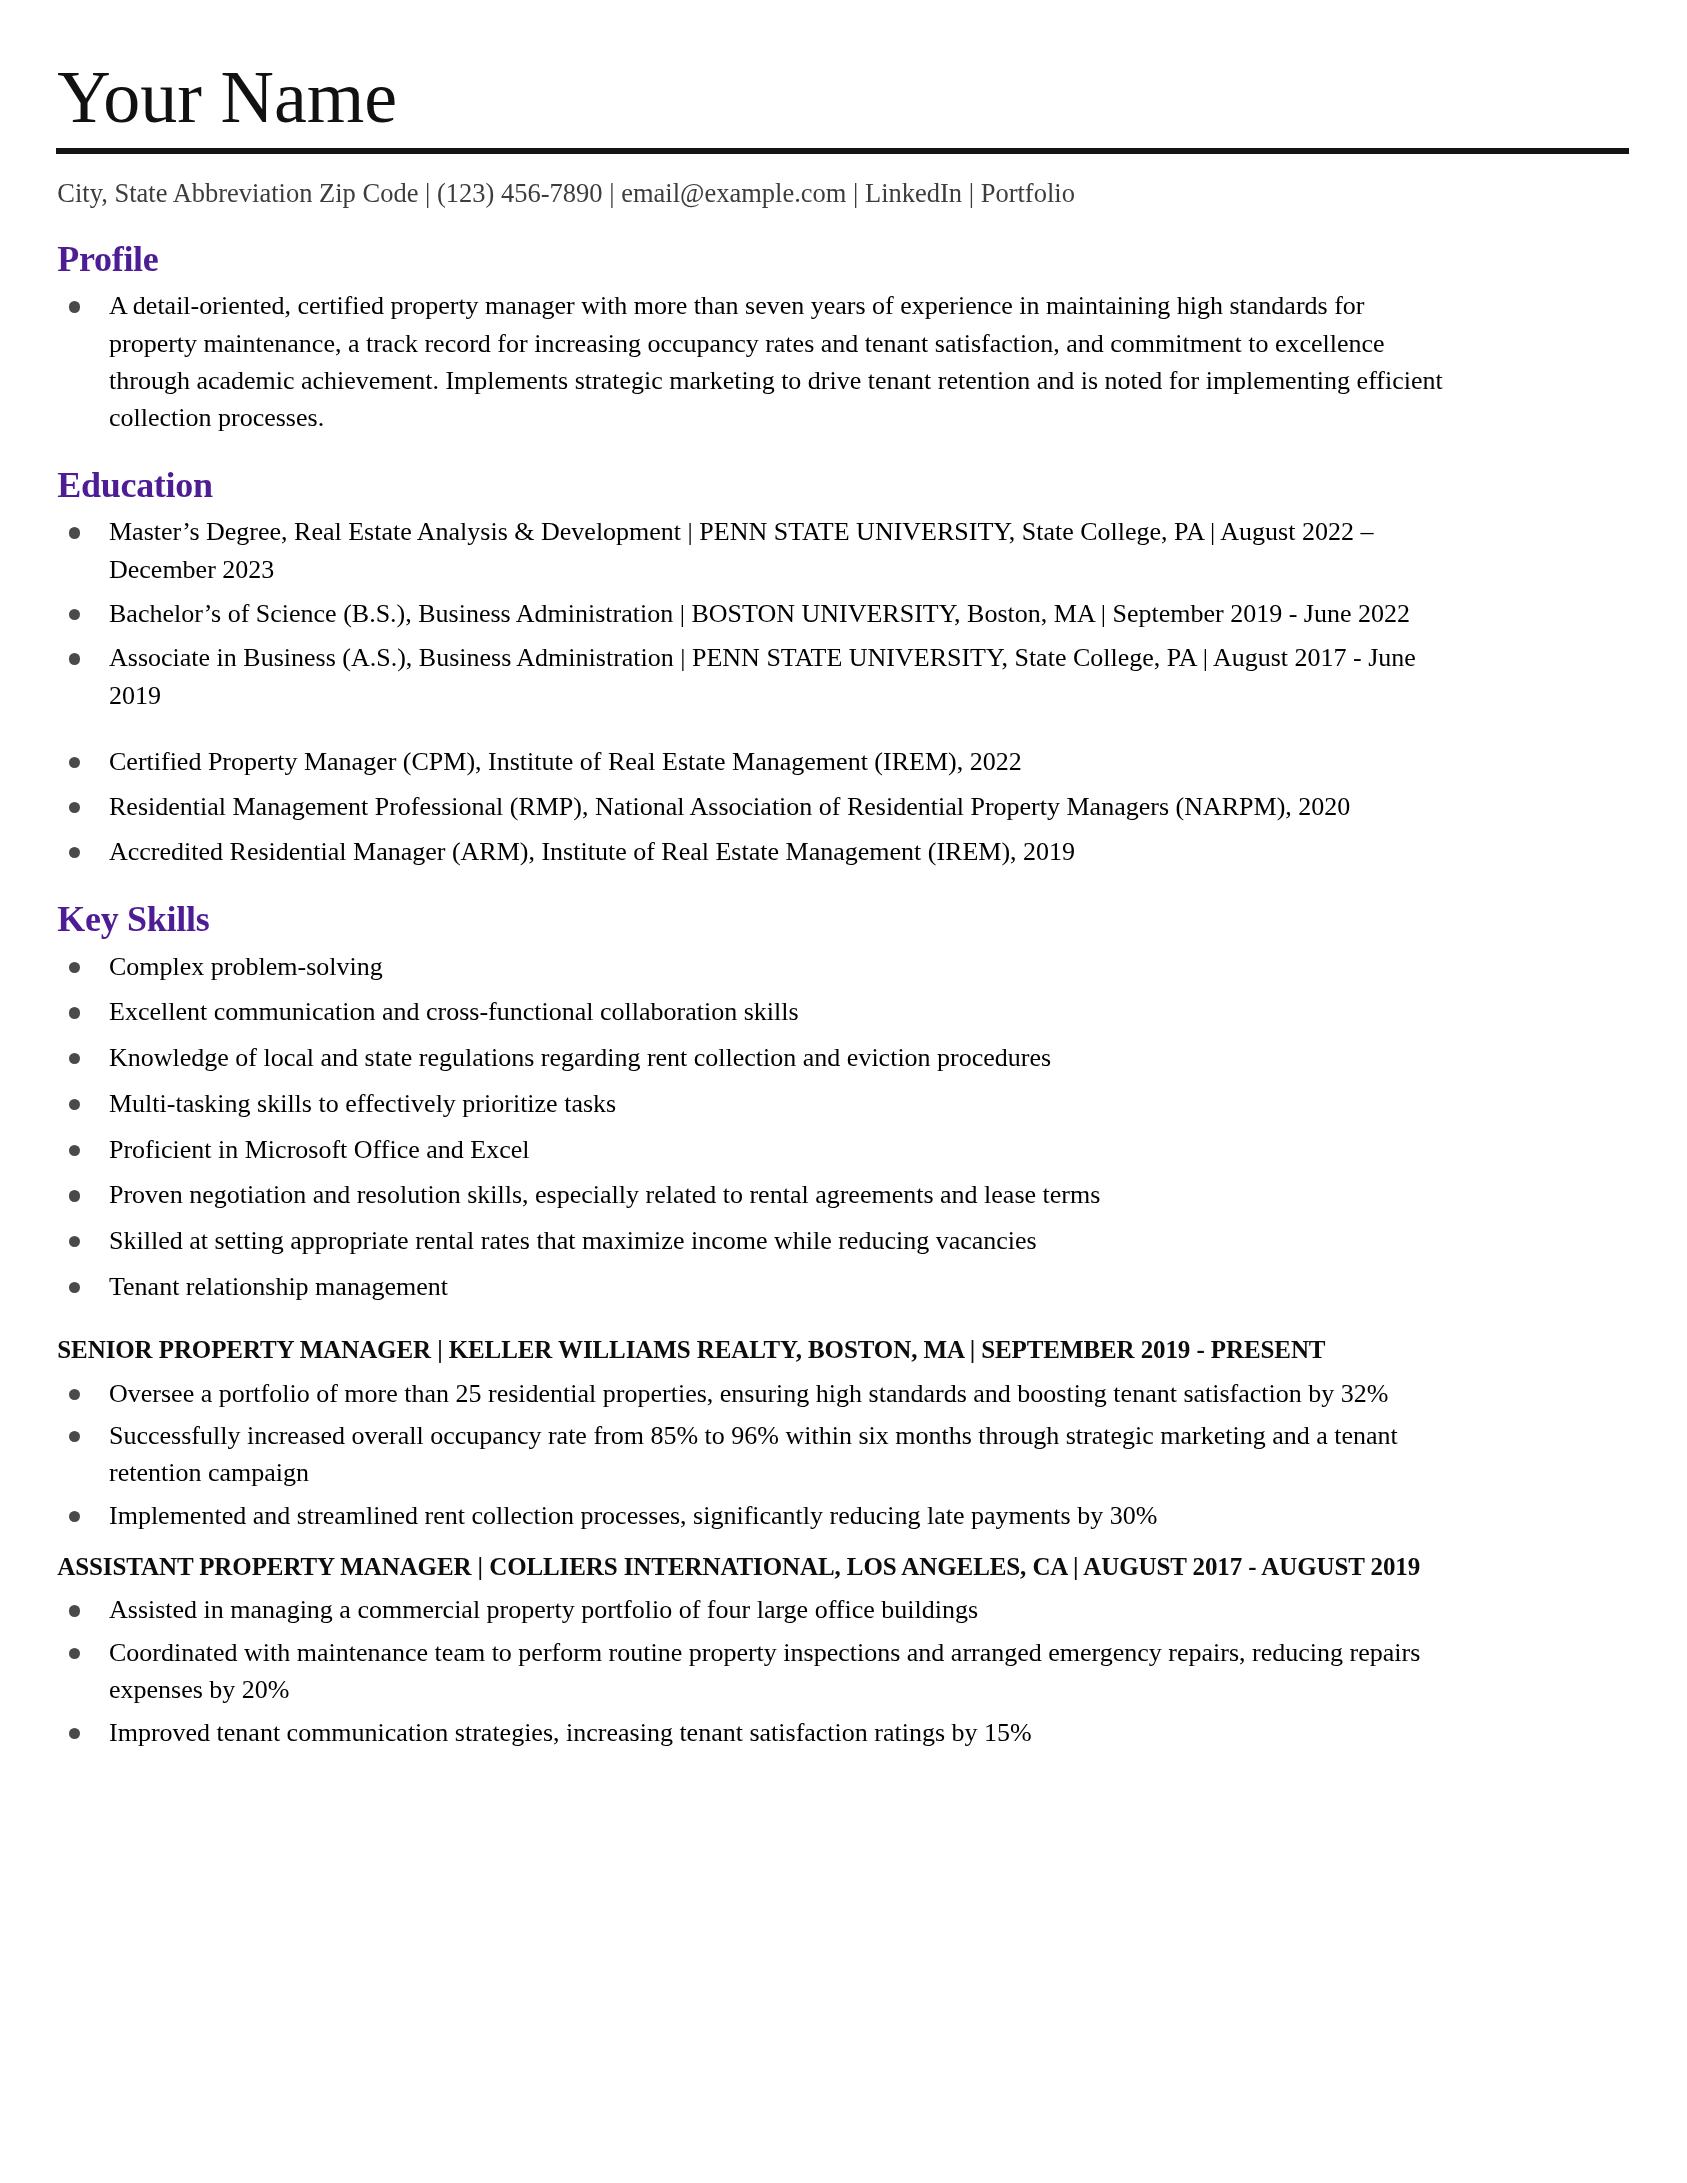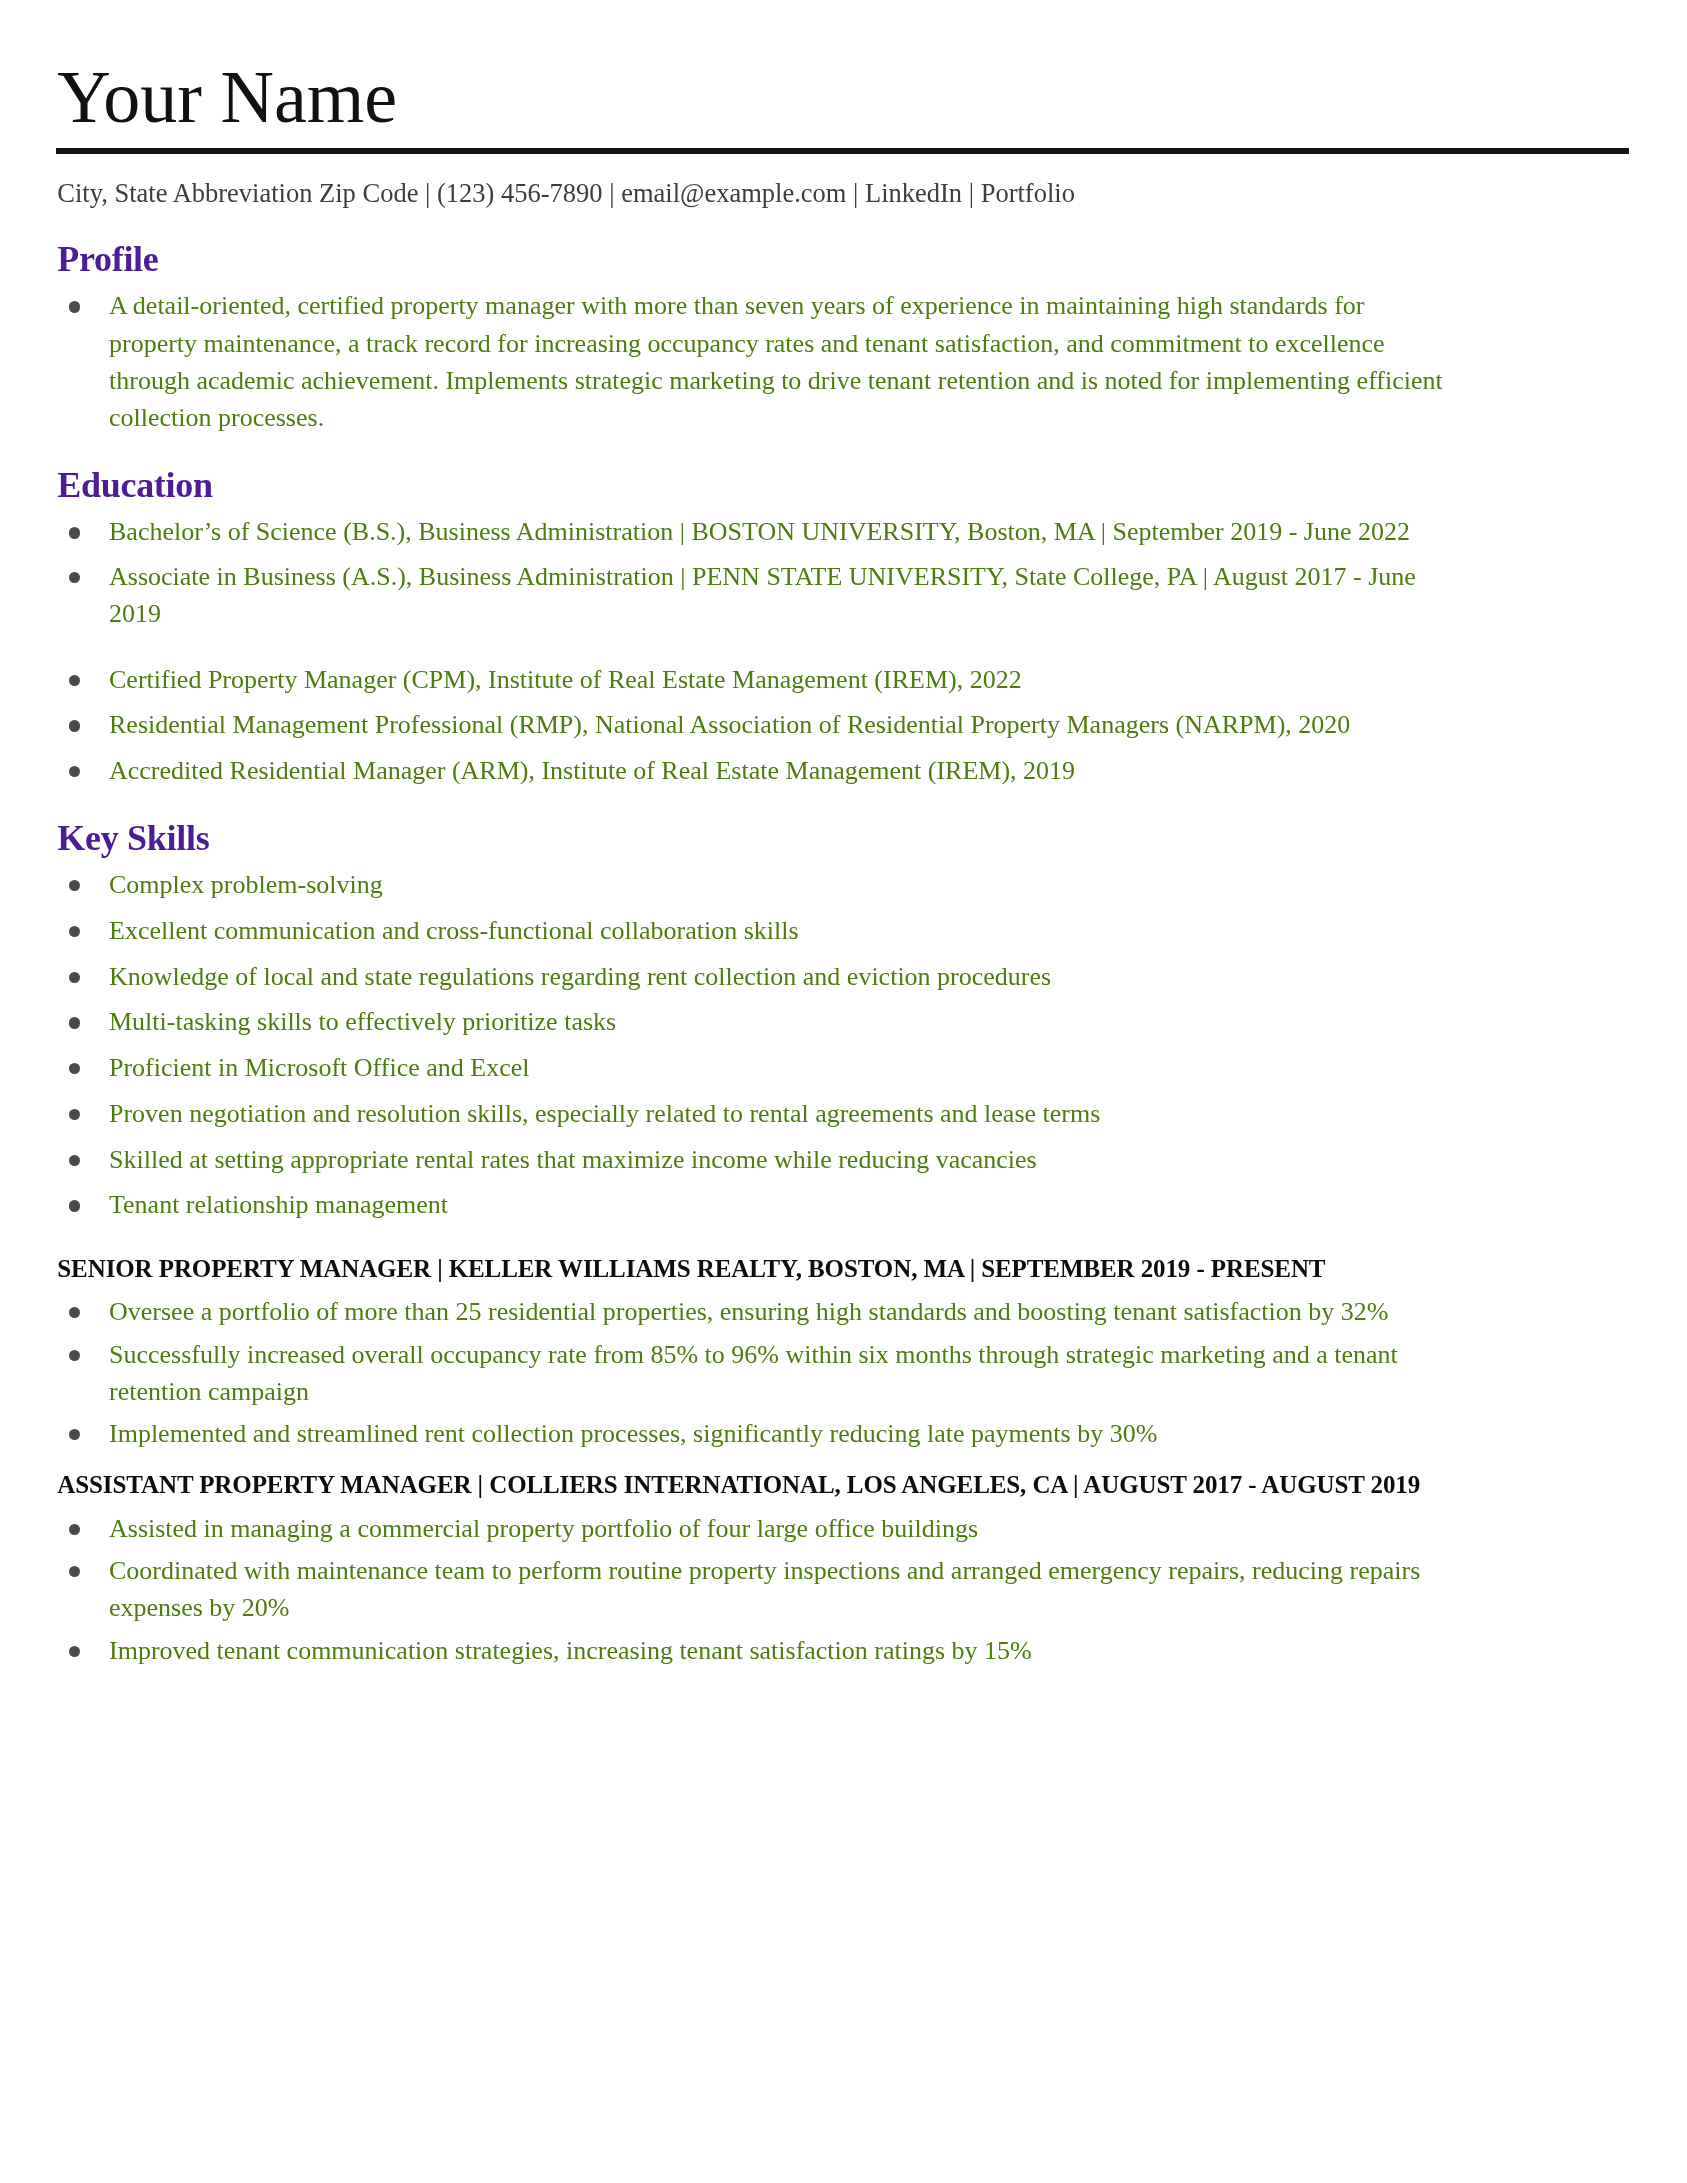--- a/index.html
+++ b/index.html
@@ -68,21 +68,21 @@
     list-style: none;
     padding: 0;
     margin: 0;
   }
 
   ul.bullets > li {
     position: relative;
     padding-left: 53px;
     font-size: 26px;
     line-height: 1.43;
-    color: #4d7c0f;
+    color: #000000;
     margin-bottom: 1.3px;
   }
 
   ul.bullets > li::before {
     content: "";
     position: absolute;
     left: 12.6px;
     top: 14px;
     width: 11.2px;
     height: 11.2px;
@@ -125,20 +125,21 @@
   <section class="section">
     <h2 class="section-heading">Profile</h2>
     <ul class="bullets tight">
       <li>A detail-oriented, certified property manager with more than seven years of experience in maintaining high standards for property maintenance, a track record for increasing occupancy rates and tenant satisfaction, and commitment to excellence through academic achievement. Implements strategic marketing to drive tenant retention and is noted for implementing efficient collection processes.</li>
     </ul>
   </section>
 
   <section class="section">
     <h2 class="section-heading">Education</h2>
     <ul class="bullets edu">
+      <li>Master’s Degree, Real Estate Analysis &amp; Development | PENN STATE UNIVERSITY, State College, PA | August 2022 – December 2023</li>
       <li>Bachelor’s of Science (B.S.), Business Administration | BOSTON UNIVERSITY, Boston, MA | September 2019 - June 2022</li>
       <li>Associate in Business (A.S.), Business Administration | PENN STATE UNIVERSITY, State College, PA | August 2017 - June 2019</li>
     </ul>
   </section>
 
   <section class="section">
     <ul class="bullets certs">
       <li>Certified Property Manager (CPM), Institute of Real Estate Management (IREM), 2022</li>
       <li>Residential Management Professional (RMP), National Association of Residential Property Managers (NARPM), 2020</li>
       <li>Accredited Residential Manager (ARM), Institute of Real Estate Management (IREM), 2019</li>

